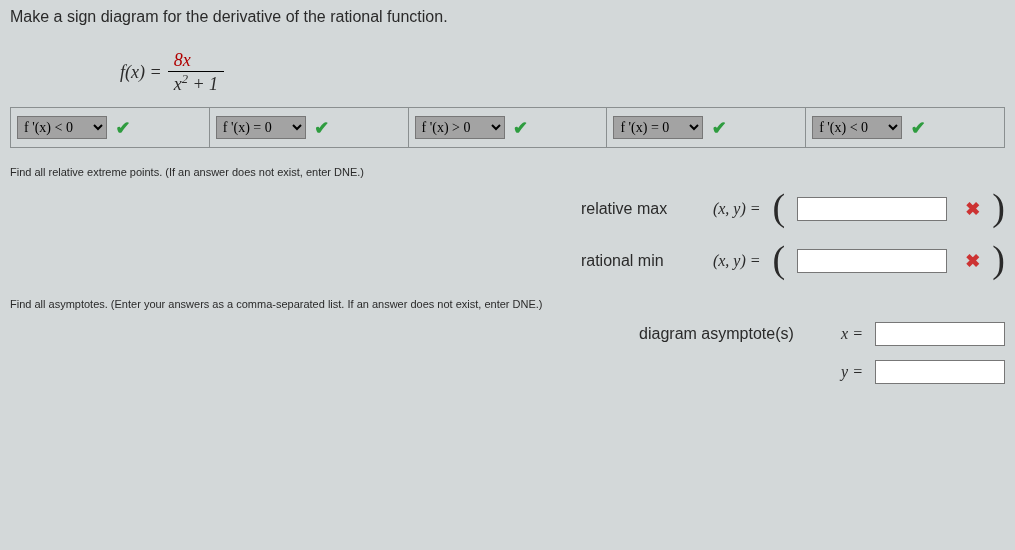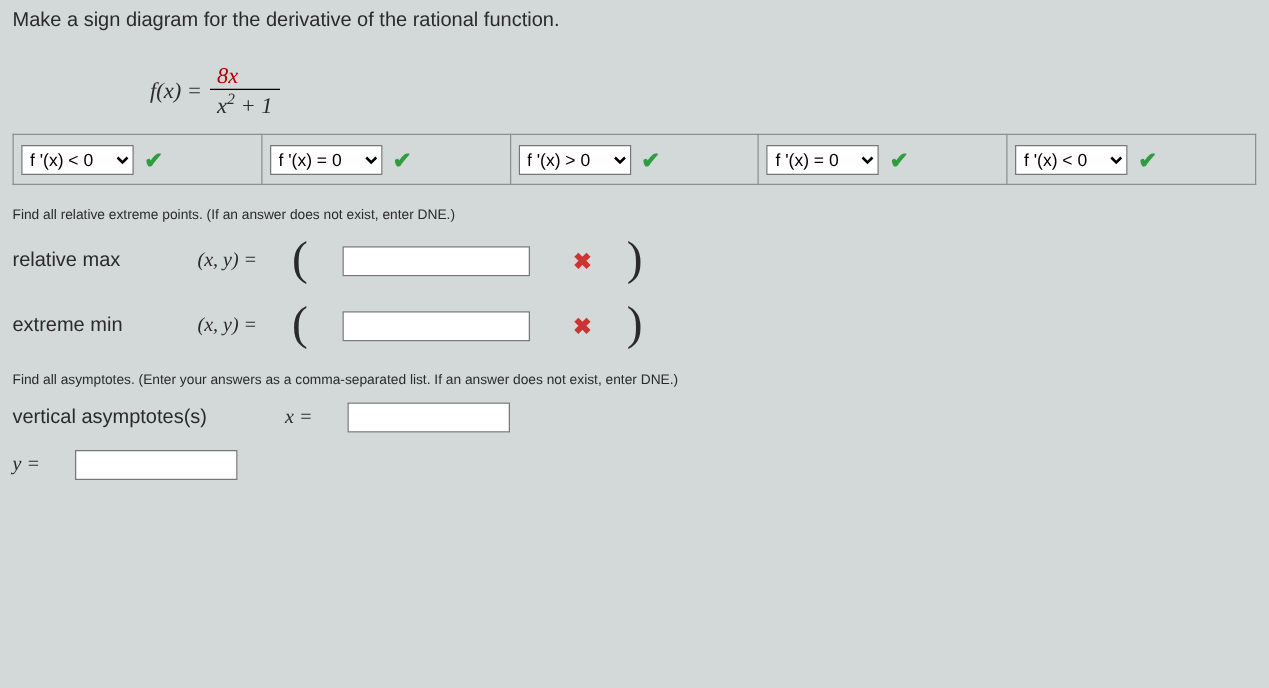--- a/index.html
+++ b/index.html
@@ -40,25 +40,25 @@
   }
   table.sign td {
     border: 1px solid #8a8f90;
     padding: 6px 6px;
     text-align: left;
     vertical-align: middle;
     height: 40px;
     white-space: nowrap;
   }
   select.sel {
-    font-family: Liberation Sans, sans-serif;
+    font-family: Liberation Serif, serif;
     font-size: 14px;
     padding: 2px 2px;
     border: 1px solid #777;
-    background: #ffffff;
+    background: #a3a3a3;
     width: 90px;
   }
   input.txt, input.wide {
     font-family: Arial, sans-serif;
     font-size: 14px;
     padding: 3px 5px;
     border: 1px solid #777;
     background: #fff;
   }
   input.txt { width: 110px; }
@@ -76,23 +76,24 @@
     color: #c33;
     font-size: 18px;
     font-weight: bold;
     margin-left: 6px;
     vertical-align: middle;
   }
   .section { font-size: 11px; margin-top: 18px; margin-bottom: 12px; }
   .row {
     display: flex;
     align-items: center;
-    gap: 28px;
+    gap: 12px;
     margin-bottom: 14px;
     font-size: 16px;
+    justify-content: flex-end;
   }
   .row .label { width: 120px; }
   .row .xy { font-family: "Times New Roman", serif; font-style: italic; }
   .paren {
     font-family: "Times New Roman", serif;
     font-size: 38px;
     line-height: 1;
     position: relative;
     top: -2px;
   }
@@ -157,32 +158,32 @@
 <div class="row">
   <span class="label">relative max</span>
   <span class="xy">(x, y)  = </span>
   <span class="paren">(</span>
   <input class="wide" style="">
   <span class="cross">✖</span>
   <span class="paren">)</span>
 </div>
 
 <div class="row">
-  <span class="label">extreme min</span>
+  <span class="label">rational min</span>
   <span class="xy">(x, y)  = </span>
   <span class="paren">(</span>
   <input class="wide" style="">
   <span class="cross">✖</span>
   <span class="paren">)</span>
 </div>
 
 <div class="section">Find all asymptotes. (Enter your answers as a comma-separated list. If an answer does not exist, enter DNE.)</div>
 
 <div class="row">
-  <span class="label" style="width:190px">vertical asymptotes(s)</span>
+  <span class="label" style="width:190px">diagram asymptote(s)</span>
   <span class="eq">x  = </span>
   <input class="wide" style="width: 130px;">
 </div>
 
 <div class="row">
   <span class="eq">y  = </span>
   <input class="wide" style="width: 130px;">
 </div>
 
 </body></html>

